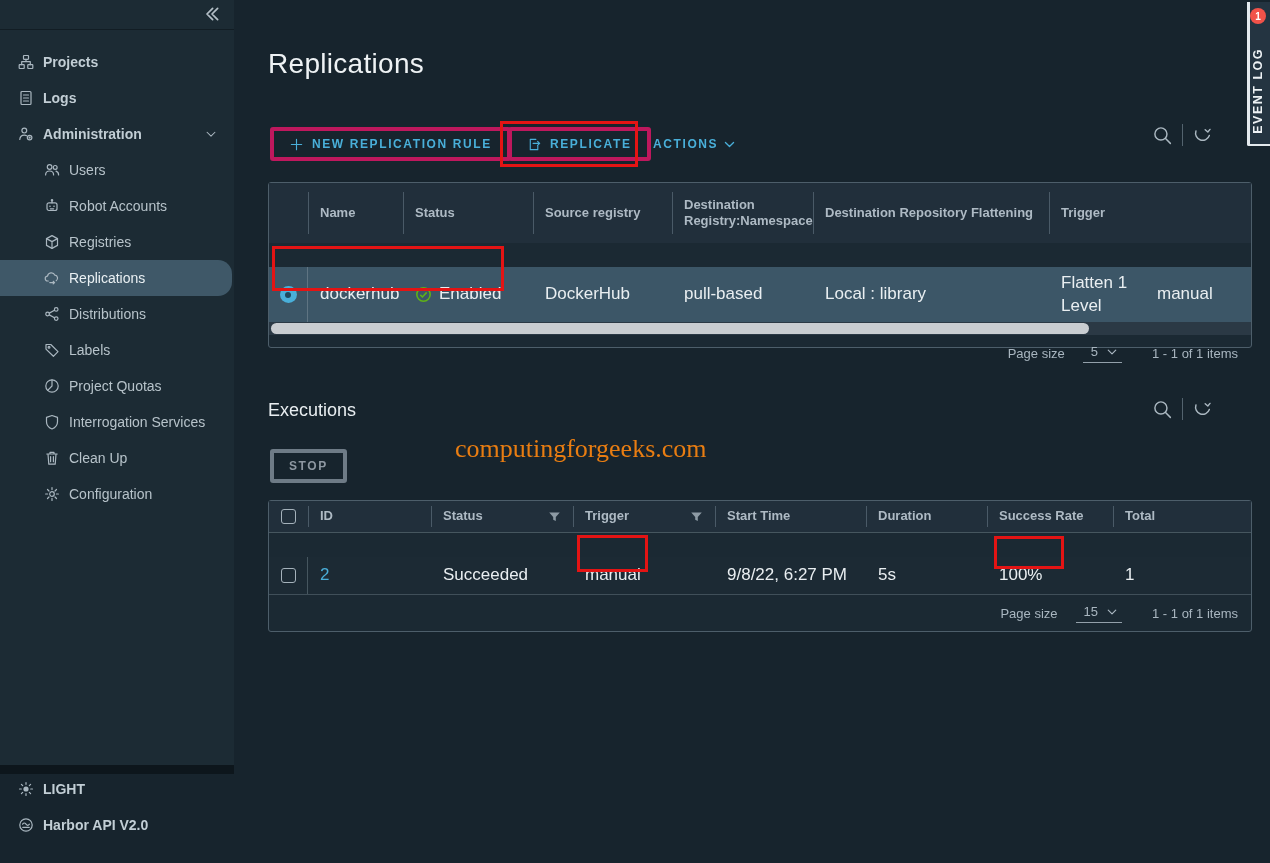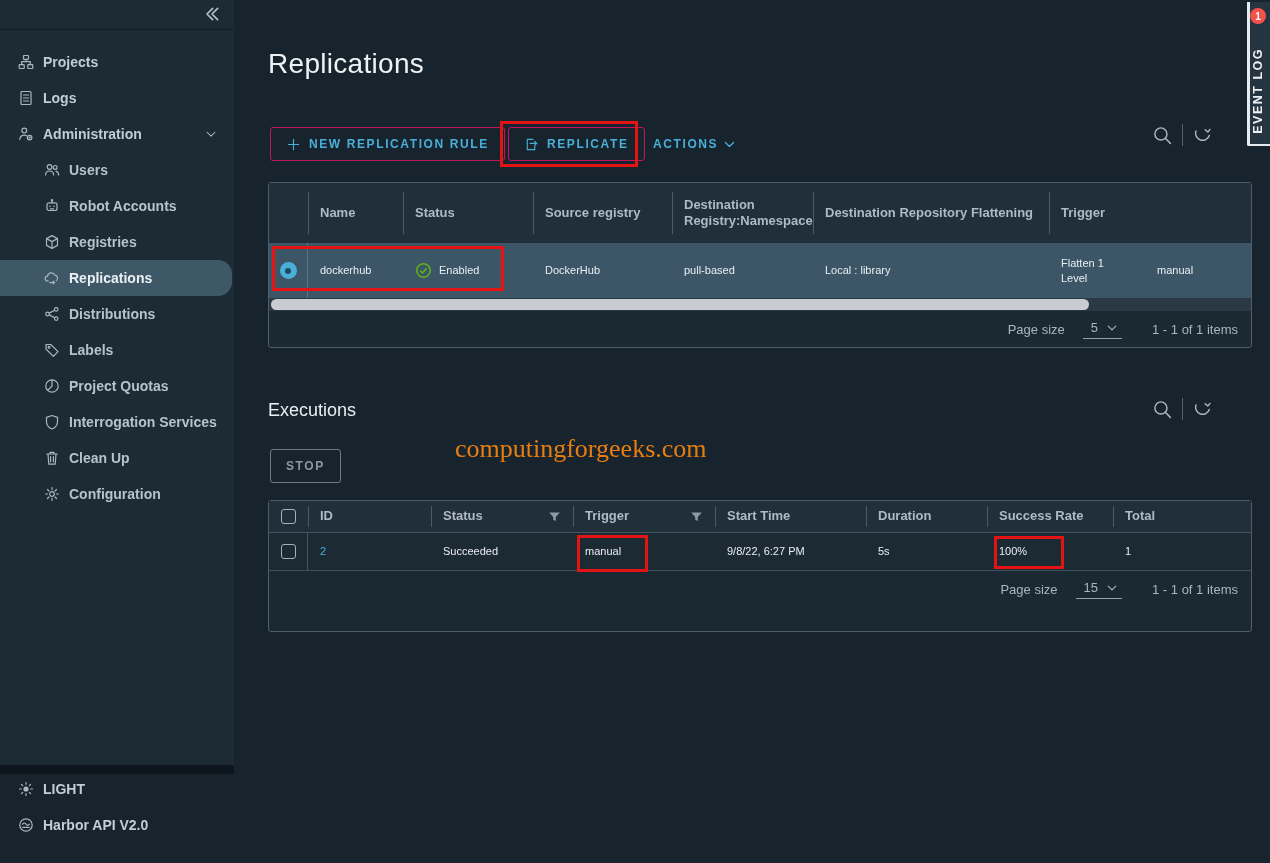--- a/index.html
+++ b/index.html
@@ -8,32 +8,32 @@
   svg { display:block; }
   .ic { width:16px; height:16px; fill:none; stroke:currentColor; stroke-width:1.2; stroke-linecap:round; stroke-linejoin:round; flex:none; }
 
   
   .sidebar { position:absolute; left:0; top:0; width:234px; height:774px; background:#1c2b34; }
   .collapse-row { position:absolute; top:0; left:0; right:0; height:30px; border-bottom:1px solid #121d24; }
   .collapse-btn { position:absolute; right:12px; top:4px; color:#b4bfc7; cursor:pointer; }
   .collapse-btn svg { width:20px; height:20px; stroke-width:1.4; }
   .nav { position:absolute; top:44px; left:0; right:2px; }
   .nav-item { position:relative; height:36px; display:flex; align-items:center; gap:9px; padding-left:18px; color:#c2ced5; font-size:14px; font-weight:600; cursor:pointer; border-radius:0 14px 14px 0; }
-  .nav-item.sub { padding-left:44px; font-weight:700; color:#b7c3ca; }
+  .nav-item.sub { padding-left:44px; font-weight:400; color:#b7c3ca; }
   .nav-item.selected { background:#3f5868; color:#eaf0f3; }
   .nav-item .ic { color:#aab7c0; }
   .nav-chevron { position:absolute; right:14px; color:#b4bfc7; }
   .nav-chevron svg { width:14px; height:14px; }
   .side-footer { position:absolute; top:771px; left:0; right:0; }
   .side-footer .nav-item { font-weight:600; }
   .bottom-strip { position:absolute; left:0; bottom:0; width:100%; height:9px; background:#0d161c; }
 
   
   .page-title { position:absolute; left:268px; top:48px; font-size:28px; font-weight:300; color:#eef2f4; letter-spacing:.3px; }
-  .btn { position:absolute; height:34px; display:inline-flex; align-items:center; gap:8px; padding:0 15px; border:1px solid #be185d; border-radius:3px; color:#49afd9; font-size:12px; font-weight:600; letter-spacing:1.6px; background:transparent; cursor:pointer; white-space:nowrap; }
+  .btn { position:absolute; height:34px; display:inline-flex; align-items:center; gap:8px; padding:0 15px; border:4px solid #be185d; border-radius:3px; color:#49afd9; font-size:12px; font-weight:600; letter-spacing:1.6px; background:transparent; cursor:pointer; white-space:nowrap; }
   .btn .ic { width:15px; height:15px; }
   .btn-newrule { left:270px; top:127px; }
   .btn-replicate { left:508px; top:127px; }
   .actions-link { position:absolute; left:653px; top:127px; height:34px; display:inline-flex; align-items:center; gap:5px; color:#49afd9; font-size:12px; font-weight:600; letter-spacing:1.6px; cursor:pointer; }
   .actions-link svg { width:13px; height:13px; stroke-width:1.6; }
   .tool-icons { position:absolute; display:flex; align-items:center; gap:9px; color:#abb8c1; }
   .tool-icons .sep { width:1px; height:22px; background:#53636e; }
   .tool-icons .ic { width:21px; height:21px; stroke-width:1.1; cursor:pointer; }
   .ti-1 { left:1152px; top:124px; }
   .ti-2 { left:1152px; top:398px; }
@@ -46,21 +46,21 @@
   .g1 { grid-template-columns:39px 95px 130px 139px 141px 236px 96px 106px; }
   .g2 { grid-template-columns:39px 123px 142px 142px 151px 121px 126px 138px; }
   .thead { background:#212f3b; }
   .t1 .thead { height:60px; }
   .t2 .thead { height:32px; border-bottom:1px solid #46565f; }
   .th { position:relative; display:flex; align-items:center; padding:0 12px; font-size:13px; font-weight:700; color:#aebac4; line-height:1.25; }
   .th.with-filter { justify-content:space-between; }
   .th .vsep { position:absolute; left:0; top:9px; bottom:9px; width:1px; background:#4a5a67; }
   .t2 .th .vsep { top:5px; bottom:5px; }
   .funnel { width:13px; height:13px; fill:#8d9aa4; stroke:none; cursor:pointer; flex:none; }
-  .trow { color:#e9eef1; font-size:11px; }
+  .trow { color:#e9eef1; font-size:17px;margin-top:24px; }
   .t1 .trow { height:55px; background:#3c5667; }
   .t2 .trow { height:38px; background:#1c2a34; border-bottom:1px solid #404f59; }
   .td { display:flex; align-items:center; padding:0 12px; line-height:1.3; }
   .td.sel { justify-content:center; padding:0; border-right:1px solid rgba(255,255,255,.18); }
   .t2 .td.sel { border-right:1px solid #46565f; }
   .radio { width:17px; height:17px; border-radius:50%; background:#49afd9; position:relative; cursor:pointer; }
   .radio::after { content:""; position:absolute; left:5.5px; top:5.5px; width:6px; height:6px; border-radius:50%; background:#1d4a60; }
   .checkbox { width:15px; height:15px; border:1px solid #a5b2bb; border-radius:3px; background:transparent; cursor:pointer; }
   .status-cell { gap:7px; }
   .check-ic { width:17px; height:17px; stroke:#5fb117; stroke-width:1.5; fill:none; }

